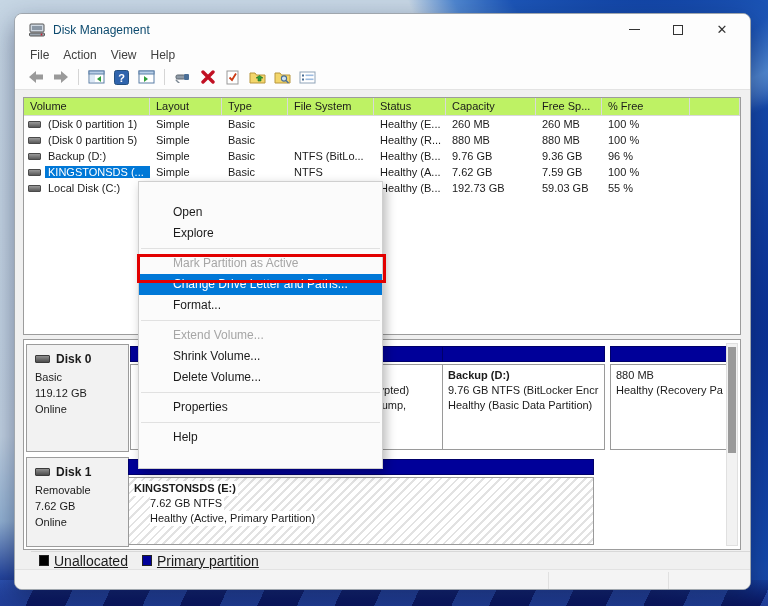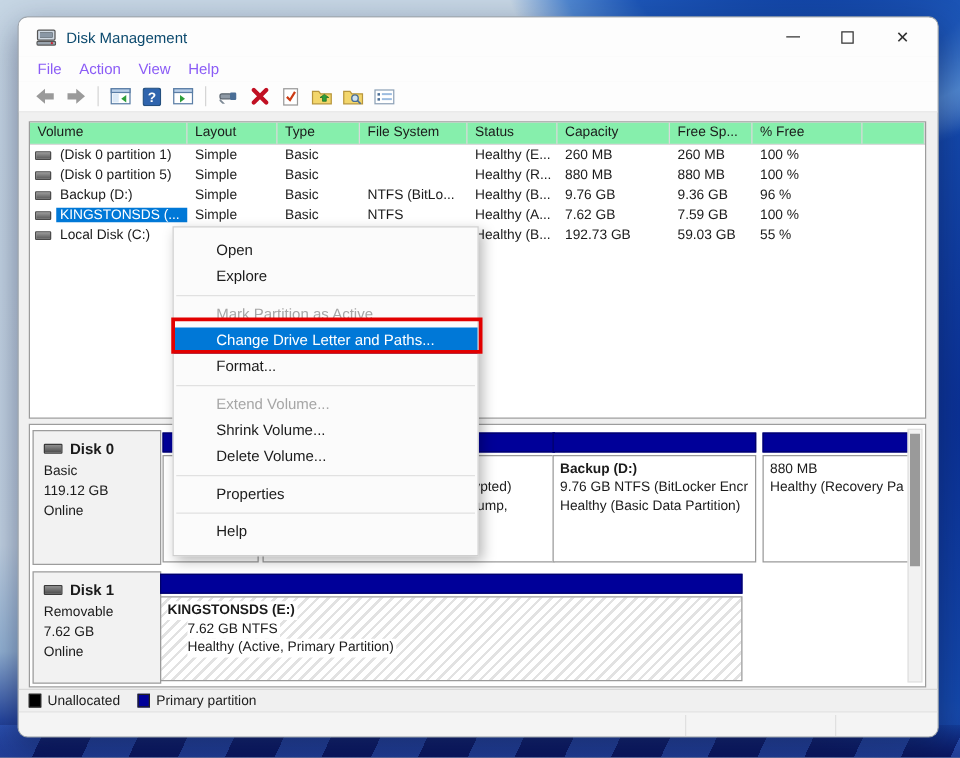--- a/index.html
+++ b/index.html
@@ -25,33 +25,33 @@
     box-shadow:0 10px 26px rgba(10,20,60,0.45); overflow:hidden;
   }
   .titlebar { height:31px; background:#fdfdfd; display:flex; align-items:center; padding:0 6px 0 14px; }
   .title-text { font-size:12px; color:#0c4a6e; margin-left:8px; flex:1; }
   .winbtns { display:flex; align-items:center; }
   .winbtn { width:44px; height:28px; display:flex; align-items:center; justify-content:center; color:#222; }
   .glyph-min { width:11px; height:1px; background:#333; display:block; }
   .glyph-max { width:10px; height:10px; border:1.2px solid #333; display:block; }
   .glyph-close { font-size:13px; line-height:13px; color:#333; }
 
-  .menubar { height:20px; background:#fdfdfd; display:flex; align-items:center; padding:0 8px; font-size:12px; color:#8b5cf6; }
+  .menubar { height:20px; background:#fdfdfd; display:flex; align-items:center; padding:0 8px; font-size:12px; color:#404040; }
   .menubar .mitem { padding:2px 7px; }
 
   .toolbar { height:25px; background:#fdfdfd; border-bottom:1px solid #e3e3e3; display:flex; align-items:center; padding:0 8px; }
   .tbtn { width:25px; height:21px; display:flex; align-items:center; justify-content:center; }
   .tsep { width:1px; height:16px; background:#d5d5d5; margin:0 5px; }
 
   
   .toppane {
     position:absolute; left:8px; top:83px; width:718px; height:238px;
     background:#fff; border:1px solid #9c9c9c; overflow:hidden;
   }
-  .vhead { display:flex; height:18px; background:#86efac; border-bottom:1px solid #d9d9d9; font-size:11px; color:#1b1b1b; }
+  .vhead { display:flex; height:18px; background:#bef264; border-bottom:1px solid #d9d9d9; font-size:11px; color:#1b1b1b; }
   .vhead .hc { padding:2px 0 0 6px; border-right:1px solid #d9d9d9; overflow:hidden; white-space:nowrap; }
   .vrow { display:flex; height:16px; align-items:center; font-size:11px; color:#1b1b1b; white-space:nowrap; }
   .c0{width:126px;} .c1{width:72px;} .c2{width:66px;} .c3{width:86px;} .c4{width:72px;} .c5{width:90px;} .c6{width:66px;} .c7{width:88px;} .c8{flex:1;}
   .vrow > div { padding-left:6px; overflow:hidden; }
   .volcell { display:flex; align-items:center; padding-left:4px !important; gap:4px; }
   .drive-ico { width:13px; height:7px; flex:0 0 13px; border:1px solid #4a4a4a; background:linear-gradient(#9a9a9a,#5a5a5a); border-radius:1px; }
   .volname { padding:0 3px; }
   .vrow.sel .volname { background:#0078d7; color:#fff; flex:1; }
 
   
@@ -75,34 +75,34 @@
   .pline, .plabel { display:block; }
   .pbox.hatched .pline, .pbox.hatched .plabel { display:inline-block; background:#fff; padding:0 2px 0 0; }
   .pbox.hatched .pline { clear:left; float:left;margin-left:16px; }
   .pbox.hatched .plabel { float:left; clear:left; }
   .plabel:empty, .pline:empty { display:none; }
   .vscroll { position:absolute; right:2px; top:3px; bottom:3px; width:12px; background:#f2f2f2; border:1px solid #e0e0e0; }
   .vthumb { position:absolute; left:1px; right:1px; top:3px; height:106px; background:#9a9a9a; }
 
   
   .legendbar {
-    position:absolute; left:0; top:537px; width:100%; height:18px;
+    position:absolute; left:16px; top:537px; width:100%; height:18px;
     background:#f0f0f0; border-top:1px solid #d8d8d8;
-    display:flex; align-items:center; gap:14px; padding-left:8px; font-size:11px; color:#1b1b1b;
+    display:flex; align-items:center; gap:14px; padding-left:8px; font-size:14px; color:#1b1b1b;text-decoration:underline;
   }
   .legend-item { display:flex; align-items:center; gap:5px; }
   .lsq { width:10px; height:11px; border:1px solid #222; }
   .bottomstrip { position:absolute; left:0; top:555px; width:100%; height:22px; background:#f4f4f4; border-top:1px solid #e2e2e2; }
   .bdiv { position:absolute; top:2px; bottom:2px; width:1px; background:#e0e0e0; }
 
   
   .ctxmenu {
     position:absolute; left:123px; top:167px; width:245px; z-index:5;
     background:#fbfbfb; border:1px solid #cfcfcf; box-shadow:3px 4px 10px rgba(0,0,0,0.28);
-    padding:8px 0; font-size:12px; color:#1b1b1b;
+    padding:20px 0; font-size:12px; color:#1b1b1b;
   }
   .mi { height:21px; line-height:21px; padding-left:34px; white-space:nowrap; overflow:hidden; }
   .mi.disabled { color:#a6a6a6; }
   .mi.hl { background:#0078d7; color:#fff; }
   .msep { height:1px; background:#e1e1e1; margin:4px 2px; }
   .redbox {
     position:absolute; left:-2px; width:249px; top:72px; height:29px;
     border:3px solid #e20000; z-index:6; pointer-events:none;
   }
 </style>

